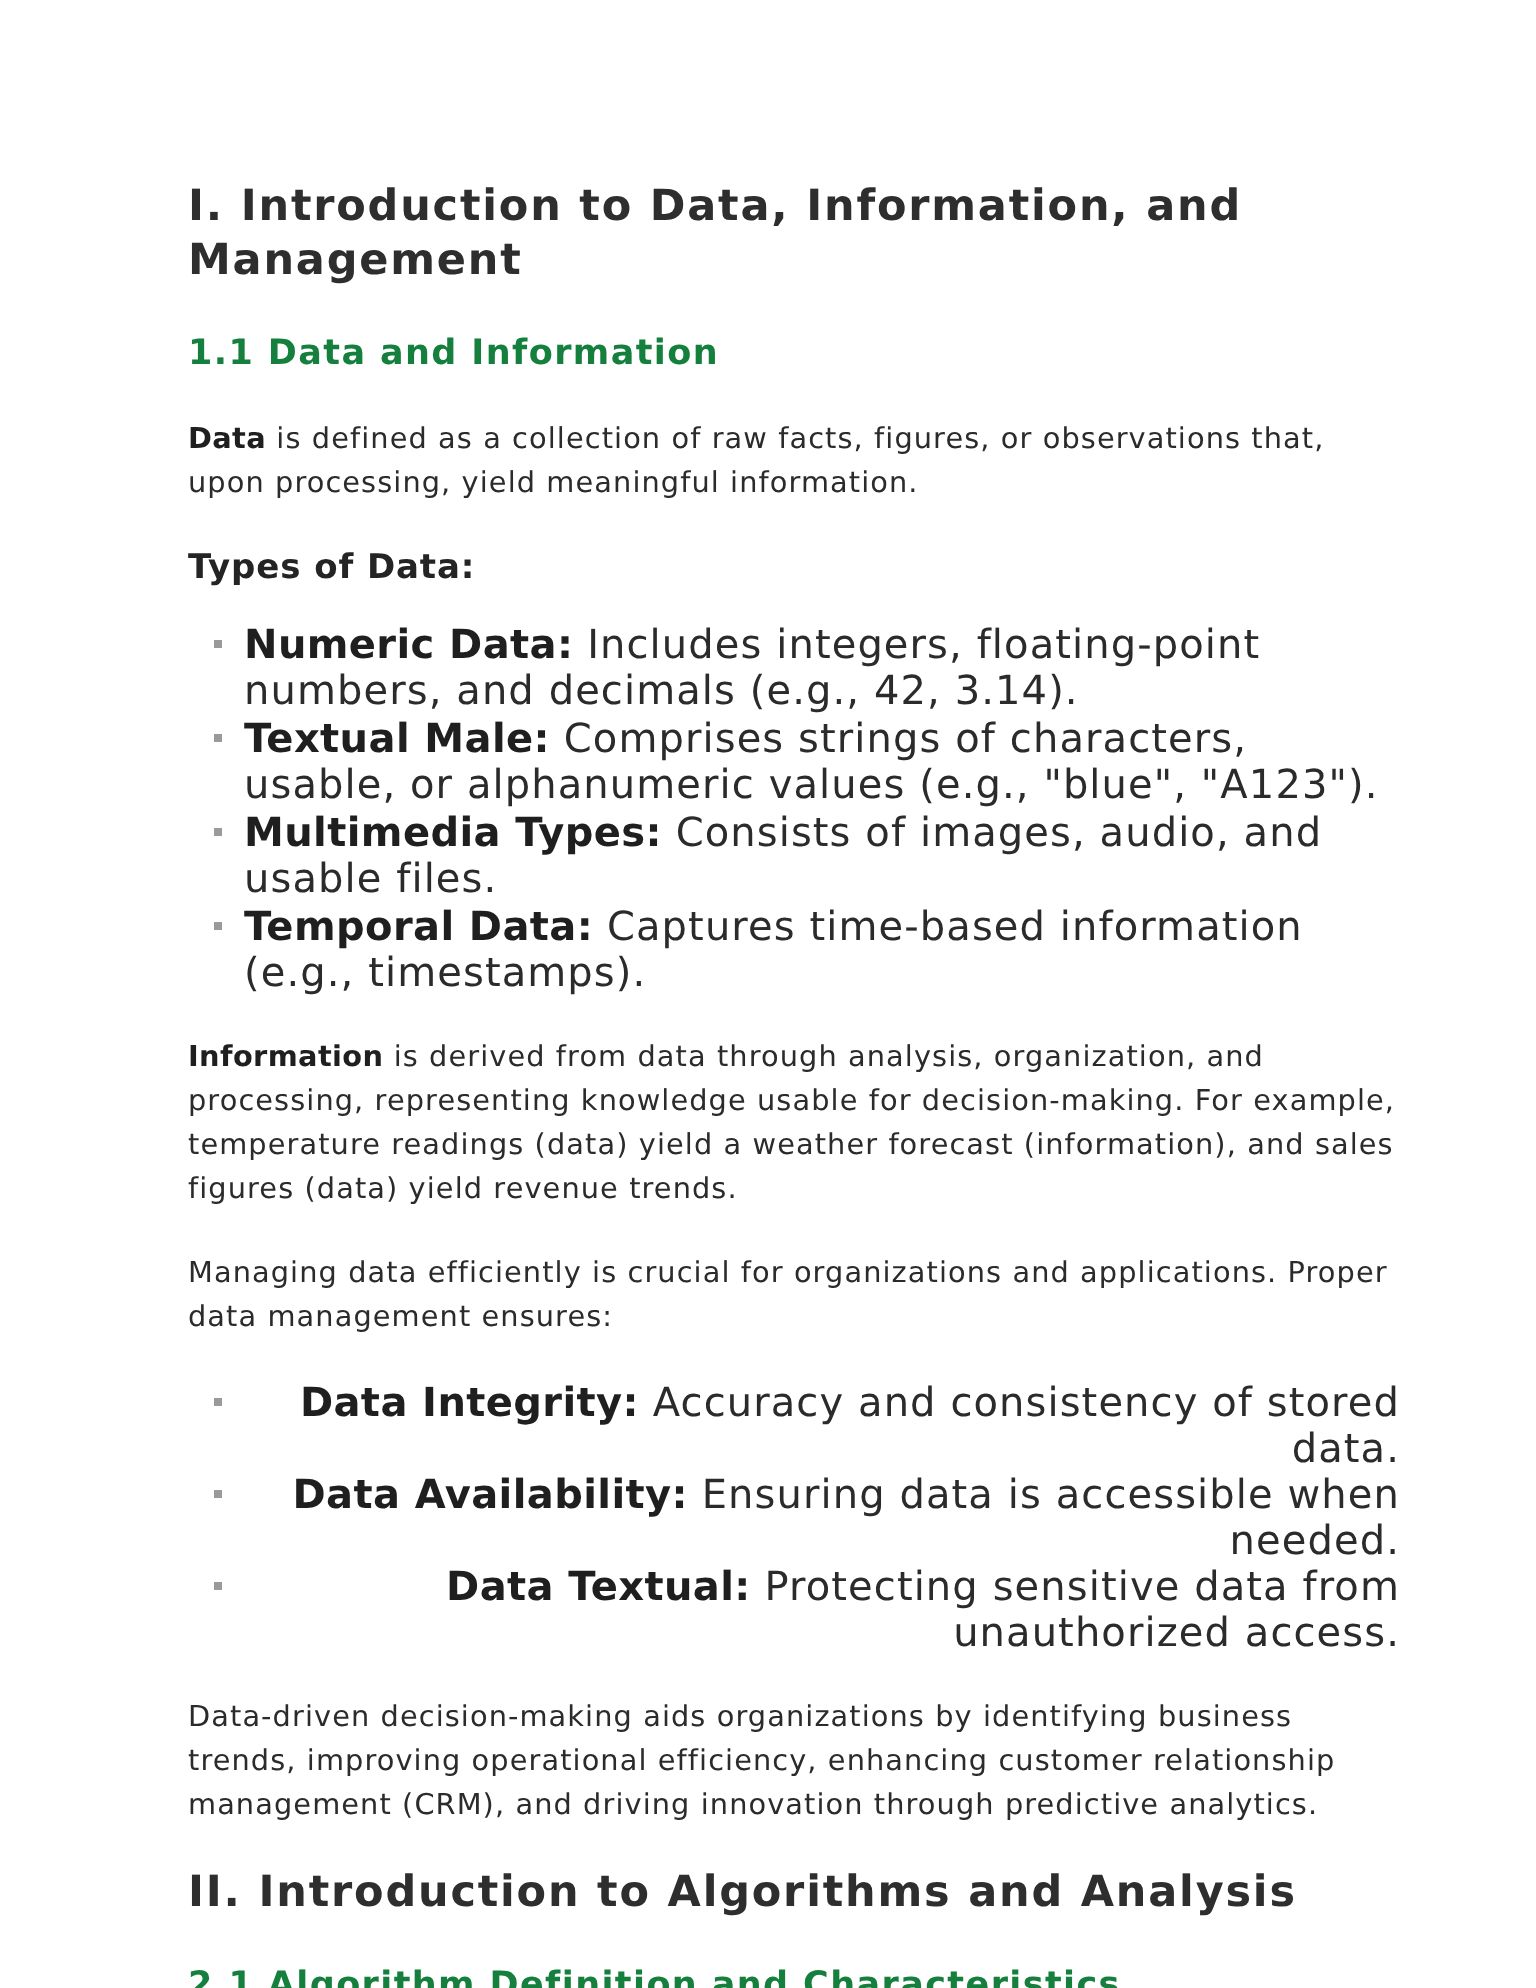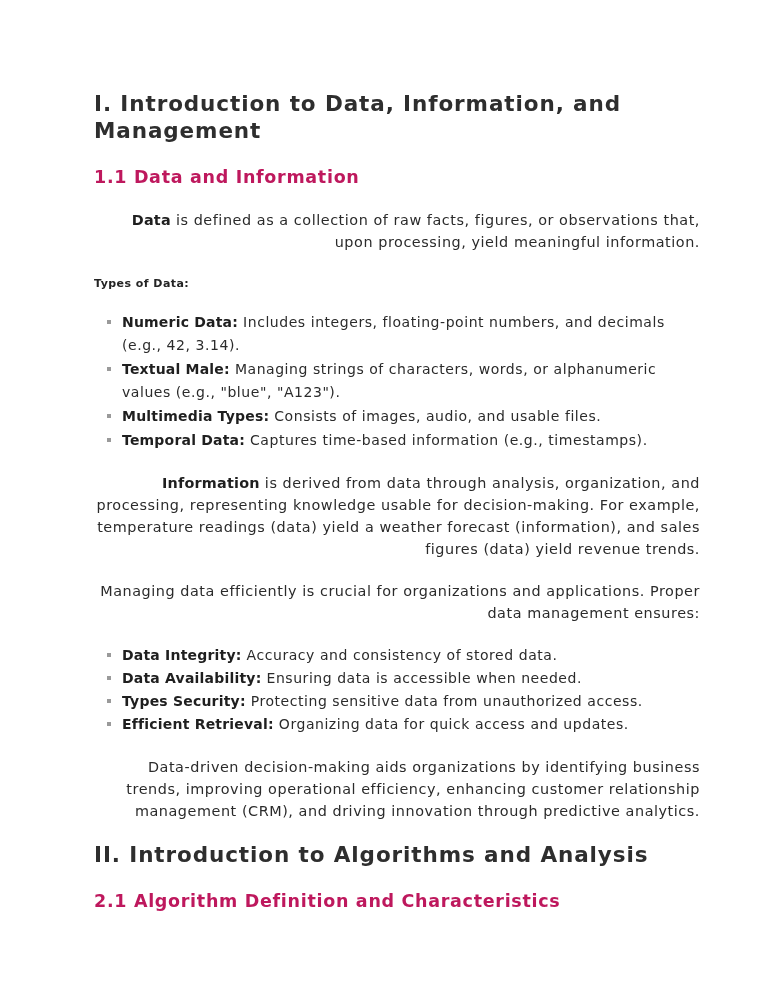--- a/index.html
+++ b/index.html
@@ -29,43 +29,42 @@
     font-weight: bold;
     color: #2e2e2e;
     letter-spacing: 0.9px;
     line-height: 1.25;
     margin: 0 0 22px 0;
   }
   h2.sec-h2 {
     font-family: "DejaVu Sans", "Liberation Sans", sans-serif;
     font-size: 17.5px;
     font-weight: bold;
-    color: #be185d;
+    color: #15803d;
     letter-spacing: 0.7px;
     line-height: 1.25;
     margin: 0 0 20px 0;
   }
 
   .block-gap-top-lg { margin-top: 34px; }
   .block-gap-top-md { margin-top: 30px; }
 
   
   p.para {
     font-size: 14.4px;
     color: #2b2b2b;
     letter-spacing: 0.55px;
     line-height: 22px;
     margin: 0 0 20px 0;
     max-width: 640px;
-    text-align: right;
   }
   p.para.wide { max-width: 648px; }
 
   p.lead-label {
-    font-size: 11px;
+    font-size: 17px;
     font-weight: bold;
     color: #242424;
     letter-spacing: 0.45px;
     line-height: 22px;
     margin: 0 0 16px 0;
   }
 
   b, strong, .b {
     font-weight: bold;
     color: #1f1f1f;
@@ -73,57 +72,57 @@
   }
 
   
   ul.bullets {
     list-style: none;
     margin: 0 0 20px 0;
     padding: 0;
   }
   ul.bullets li {
     position: relative;
-    font-size: 14px;
+    font-size: 20px;
     color: #2b2b2b;
     letter-spacing: 0.55px;
     line-height: 23px;
     padding-left: 28px;
     margin: 0 0 1px 0;
     max-width: 640px;
   }
   ul.bullets li .bullet-dot {
     position: absolute;
     left: 13px;
     top: 9.5px;
     width: 3.5px;
     height: 3.5px;
     background: #9a9a9a;
   }
-  ul.bullets.tight li { margin-bottom: 0; }
+  ul.bullets.tight li { margin-bottom: 0; text-align: right; }
 </style>
 </head>
 <body>
 
 <div id="doc">
 
   <h1 class="sec-h1">I. Introduction to Data, Information, and Management</h1>
 
   <h2 class="sec-h2">1.1 Data and Information</h2>
 
   <p class="para"><b class="b">Data</b><span> is defined as a collection of raw facts, figures, or observations that, upon processing, yield meaningful information.</span></p>
 
   <p class="lead-label">Types of Data:</p>
 
   <ul class="bullets">
     <li>
       <span class="bullet-dot"></span><b class="b">Numeric Data:</b><span> Includes integers, floating-point numbers, and decimals (e.g., 42, 3.14).</span>
     </li>
     <li>
-      <span class="bullet-dot"></span><b class="b">Textual Male:</b><span> Managing strings of characters, words, or alphanumeric values (e.g., "blue", "A123").</span>
+      <span class="bullet-dot"></span><b class="b">Textual Male:</b><span> Comprises strings of characters, usable, or alphanumeric values (e.g., "blue", "A123").</span>
     </li>
     <li>
       <span class="bullet-dot"></span><b class="b">Multimedia Types:</b><span> Consists of images, audio, and usable files.</span>
     </li>
     <li>
       <span class="bullet-dot"></span><b class="b">Temporal Data:</b><span> Captures time-based information (e.g., timestamps).</span>
     </li>
   </ul>
 
   <p class="para"><b class="b">Information</b><span> is derived from data through analysis, organization, and processing, representing knowledge usable for decision-making. For example, temperature readings (data) yield a weather forecast (information), and sales figures (data) yield revenue trends.</span></p>
@@ -132,24 +131,21 @@
   <p class="para wide">Managing data efficiently is crucial for organizations and applications. Proper data management ensures:</p>
 
   <ul class="bullets tight">
     <li>
       <span class="bullet-dot"></span><b class="b">Data Integrity:</b><span> Accuracy and consistency of stored data.</span>
     </li>
     <li>
       <span class="bullet-dot"></span><b class="b">Data Availability:</b><span> Ensuring data is accessible when needed.</span>
     </li>
     <li>
-      <span class="bullet-dot"></span><b class="b">Types Security:</b><span> Protecting sensitive data from unauthorized access.</span>
-    </li>
-    <li>
-      <span class="bullet-dot"></span><b class="b">Efficient Retrieval:</b><span> Organizing data for quick access and updates.</span>
+      <span class="bullet-dot"></span><b class="b">Data Textual:</b><span> Protecting sensitive data from unauthorized access.</span>
     </li>
   </ul>
 
   <p class="para">Data-driven decision-making aids organizations by identifying business trends, improving operational efficiency, enhancing customer relationship management (CRM), and driving innovation through predictive analytics.</p>
 
   <h1 class="sec-h1 block-gap-top-lg">II. Introduction to Algorithms and Analysis</h1>
 
   <h2 class="sec-h2">2.1 Algorithm Definition and Characteristics</h2>
 
 </div>

